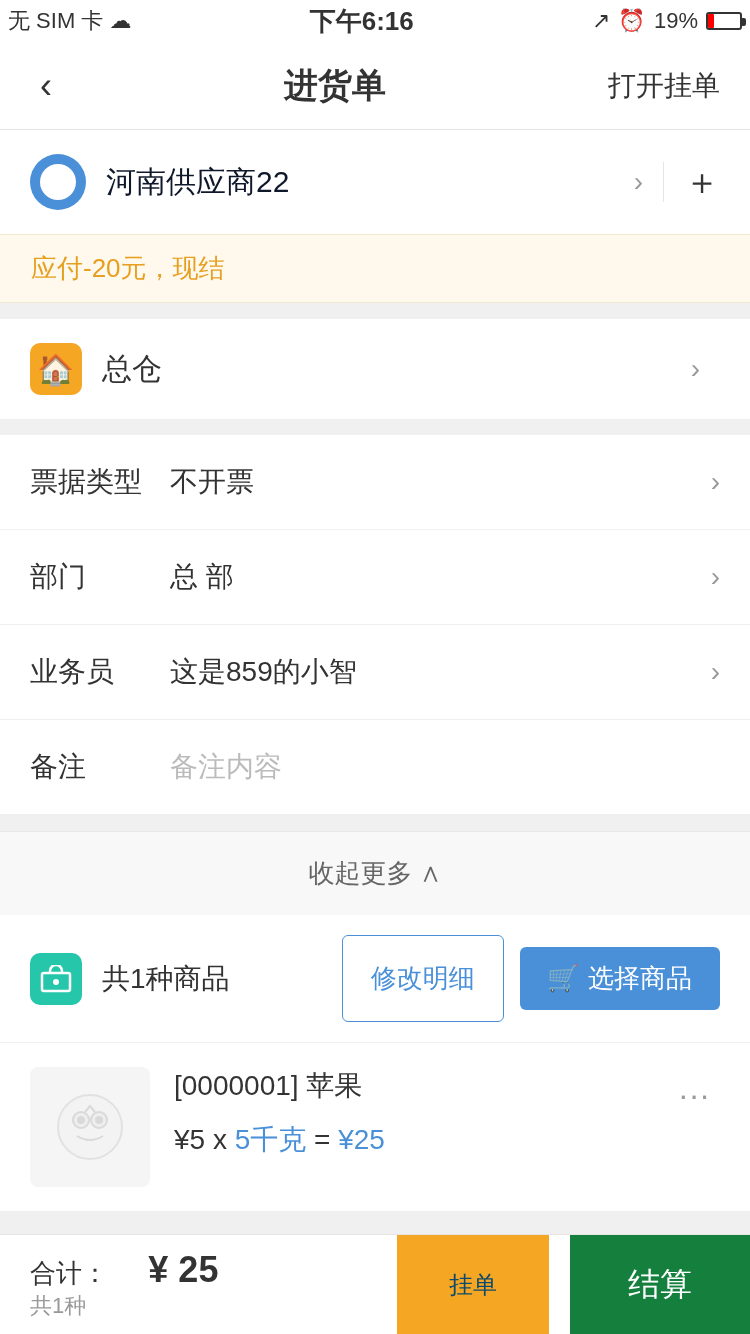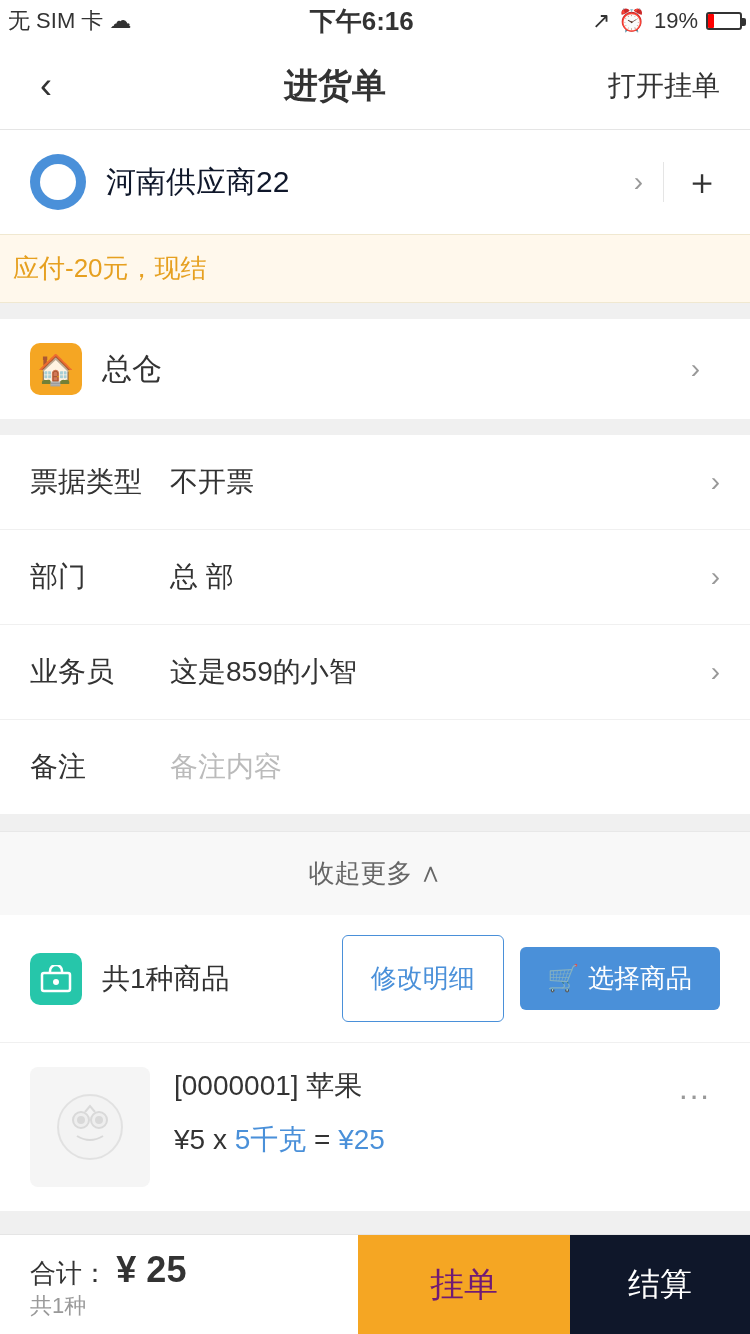--- a/index.html
+++ b/index.html
@@ -102,21 +102,21 @@
     }
     .add-btn {
       font-size: 36px;
       color: #333;
       cursor: pointer;
     }
 
     
     .alert-banner {
       background: #fff8ec;
-      padding: 16px 13px;
+      padding: 16px 31px;
       font-size: 26px;
       color: #e6a020;
       border-top: 1px solid #f0e8d0;
       border-bottom: 1px solid #f0e8d0;
     }
 
     
     .form-row {
       display: flex;
       align-items: center;
@@ -279,48 +279,50 @@
     .total-amount {
       font-size: 30px;
       color: #333;
     }
     .total-amount .label {
       font-size: 26px;
     }
     .total-amount .value {
       font-size: 36px;
       font-weight: 600;
+      margin-left: 32px;
     }
     .total-count {
       font-size: 22px;
       color: #999;
     }
     .btn-hang {
-      width: 212px;
+      width: 152px;
       height: 100px;
       background: #f5a623;
-      color: #701a75;
-      font-size: 34px;
+      color: #0c4a6e;
+      font-size: 24px;
       border: none;
       cursor: pointer;
       display: flex;
       align-items: center;
       justify-content: center;
     }
     .btn-checkout {
       width: 180px;
       height: 100px;
-      background: #0f172a;
+      background: #15803d;
       color: #fff;
       font-size: 32px;
       border: none;
       cursor: pointer;
       display: flex;
       align-items: center;
       justify-content: center;
+      margin-left: 21px;
     }
   </style>
 </head>
 <body>
 
 <div class="status-bar">
   <div class="status-left">
     <span>无 SIM 卡 ☁</span>
   </div>
   <div class="status-center">下午6:16</div>

